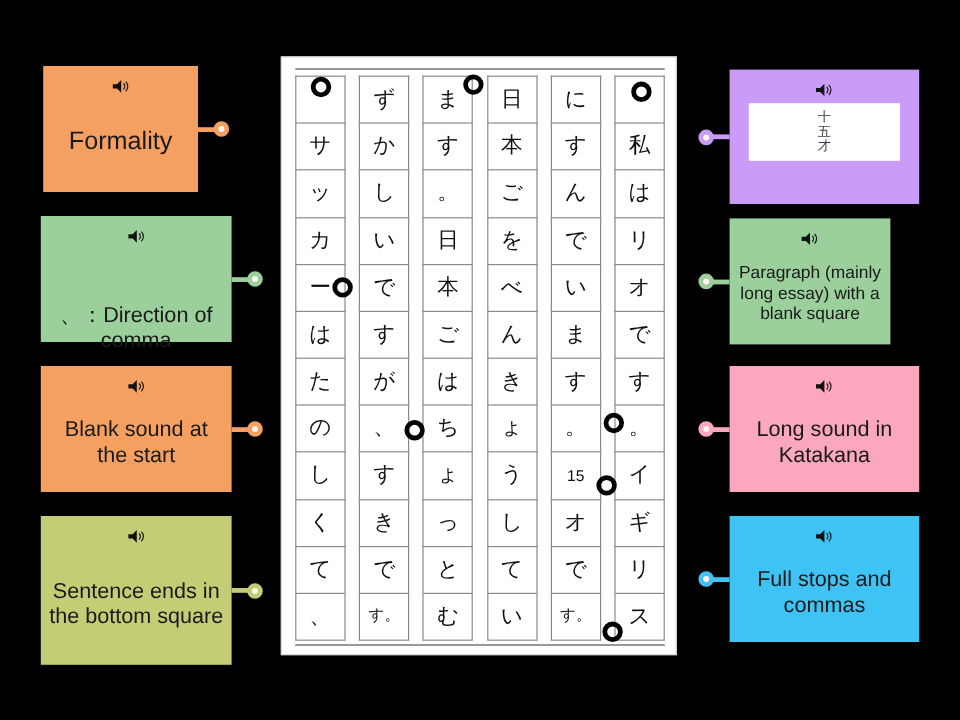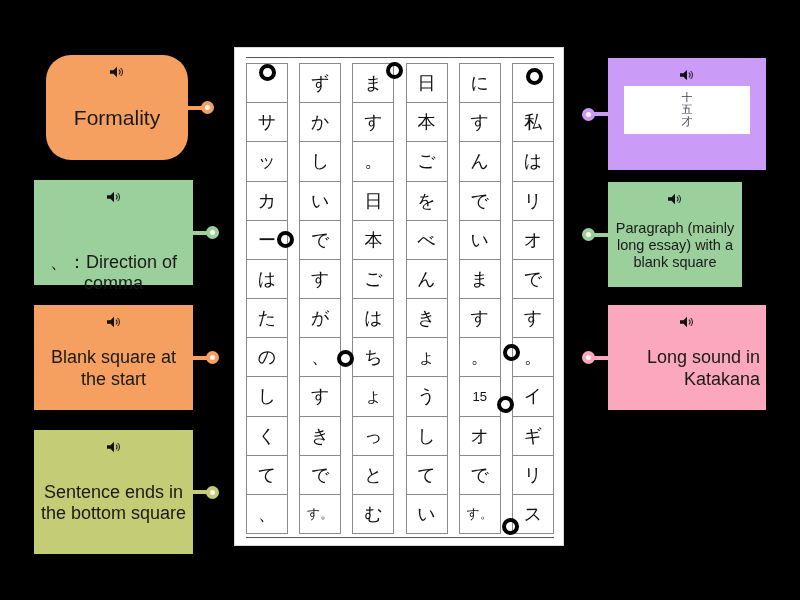--- a/index.html
+++ b/index.html
@@ -158,21 +158,21 @@
     color: #3b3b4d;
     margin-bottom: 3px;
     flex: 0 0 auto;
   }
 </style>
 </head>
 <body style="background: rgb(0, 0, 0);">
 
 <div id="stage" style="background: rgb(0, 0, 0);">
 
-  <div class="label-card" id="lcard0" style="left: 46px; top: 55px; width: 142px; height: 105px; background: rgb(245, 160, 97); border-radius: 25px;">
+  <div class="label-card" id="lcard0" style="left: 36px; top: 55px; width: 129px; height: 105px; background: rgb(245, 160, 97);">
     <svg class="spk" viewBox="0 0 20 16">
       <path d="M2 6 L6 6 L10 2 L10 14 L6 10 L2 10 Z" fill="#111"></path>
       <path d="M12.2 5.2 A4 4 0 0 1 12.2 10.8" stroke="#111" stroke-width="1.2" fill="none"></path>
       <path d="M14.3 3.4 A6.4 6.4 0 0 1 14.3 12.6" stroke="#111" stroke-width="1.1" fill="none"></path>
     </svg>
     <div class="card-text t-big">Formality</div>
     <div class="conn conn-right" style="width:22px; background:#f5a061; color:#f5a061;">
       <span class="ring"></span>
     </div>
   </div>
@@ -188,21 +188,21 @@
       <span class="ring"></span>
     </div>
   </div>
 
   <div class="label-card" id="lcard2" style="left: 34px; top: 305px; width: 159px; height: 105px; background: rgb(245, 160, 97);">
     <svg class="spk" viewBox="0 0 20 16">
       <path d="M2 6 L6 6 L10 2 L10 14 L6 10 L2 10 Z" fill="#111"></path>
       <path d="M12.2 5.2 A4 4 0 0 1 12.2 10.8" stroke="#111" stroke-width="1.2" fill="none"></path>
       <path d="M14.3 3.4 A6.4 6.4 0 0 1 14.3 12.6" stroke="#111" stroke-width="1.1" fill="none"></path>
     </svg>
-    <div class="card-text t-med">Blank square at the start</div>
+    <div class="card-text t-med">Blank sound at the start</div>
     <div class="conn conn-right" style="width:22px; background:#f5a061; color:#f5a061;">
       <span class="ring"></span>
     </div>
   </div>
 
   <div class="label-card" id="lcard3" style="left: 34px; top: 430px; width: 159px; height: 124px; background: rgb(197, 204, 118);">
     <svg class="spk" viewBox="0 0 20 16">
       <path d="M2 6 L6 6 L10 2 L10 14 L6 10 L2 10 Z" fill="#111"></path>
       <path d="M12.2 5.2 A4 4 0 0 1 12.2 10.8" stroke="#111" stroke-width="1.2" fill="none"></path>
       <path d="M14.3 3.4 A6.4 6.4 0 0 1 14.3 12.6" stroke="#111" stroke-width="1.1" fill="none"></path>
@@ -234,32 +234,43 @@
       <path d="M2 6 L6 6 L10 2 L10 14 L6 10 L2 10 Z" fill="#111"></path>
       <path d="M12.2 5.2 A4 4 0 0 1 12.2 10.8" stroke="#111" stroke-width="1.2" fill="none"></path>
       <path d="M14.3 3.4 A6.4 6.4 0 0 1 14.3 12.6" stroke="#111" stroke-width="1.1" fill="none"></path>
     </svg>
     <div class="card-text t-small">Paragraph (mainly long essay) with a blank square</div>
     <div class="conn conn-left" style="width:22px; background:#9bcf9b; color:#9bcf9b;">
       <span class="ring"></span>
     </div>
   </div>
 
-  <div class="label-card" id="rcard2" style="left: 608px; top: 305px; width: 158px; height: 105px; background: rgb(251, 167, 189); text-align: right;">
+  <div class="label-card" id="rcard2" style="left: 608px; top: 305px; width: 158px; height: 105px; background: rgb(251, 167, 189);">
     <svg class="spk" viewBox="0 0 20 16">
       <path d="M2 6 L6 6 L10 2 L10 14 L6 10 L2 10 Z" fill="#111"></path>
       <path d="M12.2 5.2 A4 4 0 0 1 12.2 10.8" stroke="#111" stroke-width="1.2" fill="none"></path>
       <path d="M14.3 3.4 A6.4 6.4 0 0 1 14.3 12.6" stroke="#111" stroke-width="1.1" fill="none"></path>
     </svg>
     <div class="card-text t-med">Long sound in Katakana</div>
     <div class="conn conn-left" style="width:22px; background:#fba7bd; color:#fba7bd;">
       <span class="ring"></span>
     </div>
   </div>
 
+  <div class="label-card" id="rcard3" style="left: 608px; top: 430px; width: 158px; height: 105px; background: rgb(63, 195, 244);">
+    <svg class="spk" viewBox="0 0 20 16">
+      <path d="M2 6 L6 6 L10 2 L10 14 L6 10 L2 10 Z" fill="#111"></path>
+      <path d="M12.2 5.2 A4 4 0 0 1 12.2 10.8" stroke="#111" stroke-width="1.2" fill="none"></path>
+      <path d="M14.3 3.4 A6.4 6.4 0 0 1 14.3 12.6" stroke="#111" stroke-width="1.1" fill="none"></path>
+    </svg>
+    <div class="card-text t-med">Full stops and commas</div>
+    <div class="conn conn-left" style="width:22px; background:#3fc3f4; color:#3fc3f4;">
+      <span class="ring"></span>
+    </div>
+  </div>
 
   <div id="panel">
     <div id="genkou">
         <div class="gcol">
           <div class="gcell blank"></div>
           <div class="gcell">サ</div>
           <div class="gcell">ッ</div>
           <div class="gcell">カ</div>
           <div class="gcell">ー</div>
           <div class="gcell">は</div>

